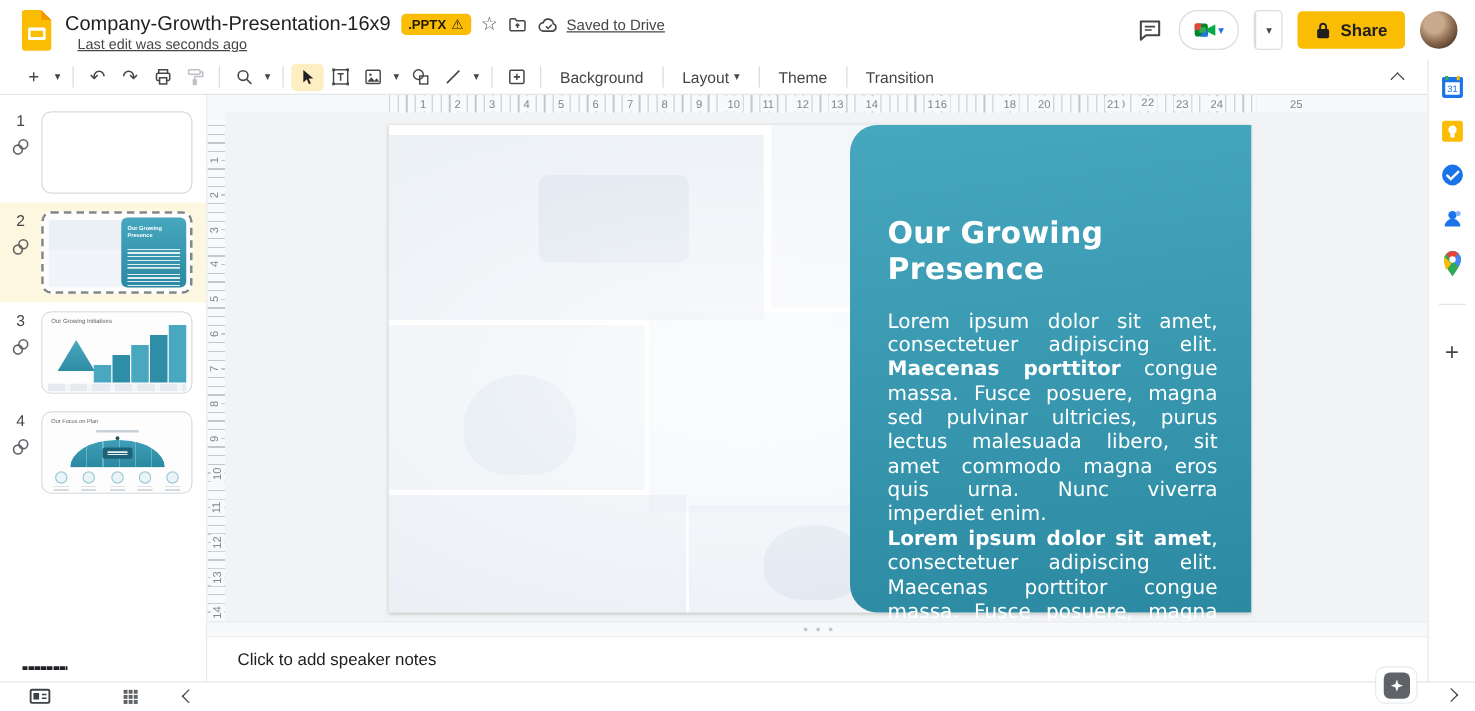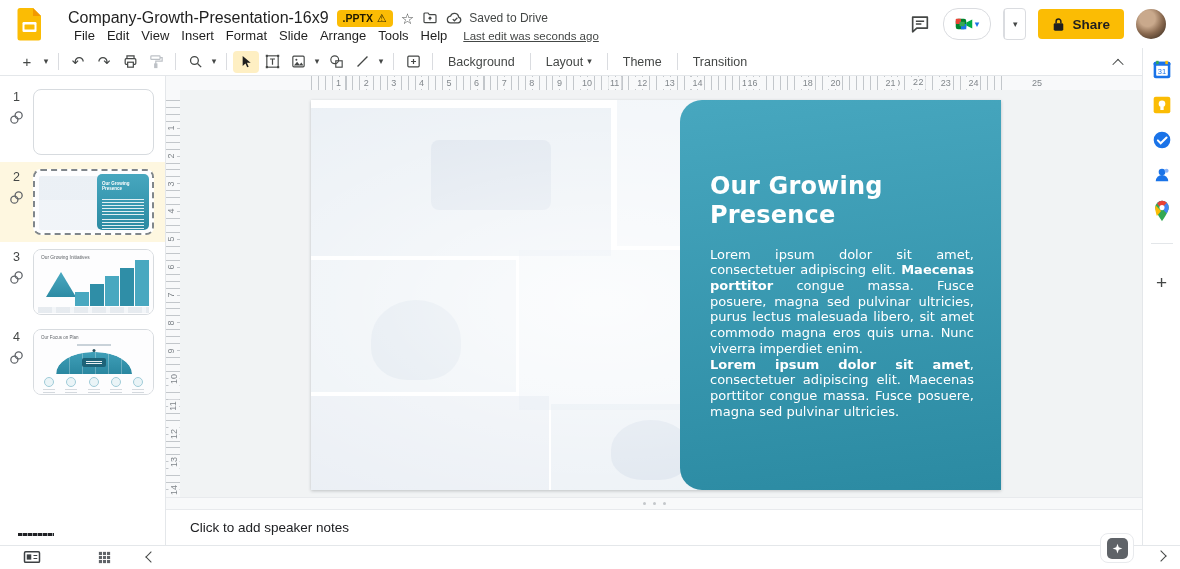--- a/index.html
+++ b/index.html
@@ -3,29 +3,29 @@
 <meta charset="utf-8">
 <style>
   html,body{margin:0;padding:0;background:#fff;}
   .app{position:relative;width:1180px;height:569px;background:#fff;overflow:hidden;
        font-family:"Liberation Sans","DejaVu Sans",sans-serif;color:#1f1f1f;
        --yellow:#fbbc04;--teal-top:#47a7bf;--teal-bottom:#2b8aa2;--cream:#fef7e0;--active:#feefc3;}
   svg{display:block}
   
   .topbar{position:absolute;top:0;left:0;right:0;height:48px;background:#fff;display:flex;align-items:center;}
   .logo{margin:0 10px 0 17px;flex:0 0 auto;cursor:pointer}
-  .title-block{display:flex;flex-direction:column;gap:1px;padding-top:4px;margin-left:16px;}
+  .title-block{display:flex;flex-direction:column;gap:1px;padding-top:4px;}
   .title-row{display:flex;align-items:center;gap:8px;}
   .doc-title{font-size:16px;color:#1f1f1f;}
   .badge{background:var(--yellow);color:#201a00;font-size:10.5px;font-weight:bold;
          border-radius:4px;padding:2px 6px;display:flex;align-items:center;gap:4px;cursor:pointer;}
   .badge .warn{font-weight:normal;font-size:11px;}
   .star{font-size:15px;color:#444746;cursor:pointer;line-height:1;}
   .ico-btn{display:flex;align-items:center;justify-content:center;cursor:pointer;border-radius:4px;}
-  .saved{display:flex;align-items:center;gap:5px;color:#444746;font-size:12px;cursor:pointer;}
+  .saved{display:flex;align-items:center;gap:5px;color:#444746;font-size:12px;cursor:pointer;text-decoration:underline;}
   .menu-row{display:flex;align-items:center;font-size:13px;color:#1f1f1f;}
   .menu-item{padding:1px 6px;border-radius:4px;cursor:pointer;}
   .last-edit{margin-left:10px;font-size:11.5px;color:#444746;text-decoration:underline;cursor:pointer;}
   .top-right{position:absolute;right:14px;top:0;height:48px;display:flex;align-items:center;gap:12px;}
   .meet-btn{width:46px;height:30px;border:1px solid #dadce0;border-radius:15px;display:flex;align-items:center;justify-content:center;gap:2px;cursor:pointer;background:#fff;}
   .caret{font-size:9px;color:#444746;line-height:1;}
   .meet-caret{color:#1a73e8;}
   .slideshow-btn{height:30px;border:1px solid #dadce0;border-radius:4px;display:flex;align-items:stretch;background:#fff;cursor:pointer;}
   .ss-main{display:flex;align-items:center;gap:8px;padding:0 12px;font-size:13.5px;font-weight:bold;color:#1f1f1f;}
   .ss-caret{display:flex;align-items:center;padding:0 8px;border-left:1px solid #dadce0;}
@@ -125,21 +125,21 @@
   .c7{left:120px;top:40px;width:120px;height:70px;background:rgba(164,184,208,.28);border-radius:8px;}
   .c8{left:430px;top:200px;width:120px;height:90px;background:rgba(158,180,206,.3);border-radius:50% 50% 40% 40%;}
   .c9{left:60px;top:200px;width:90px;height:80px;background:rgba(160,182,206,.26);border-radius:50% 50% 40% 40%;}
   .c10{left:300px;top:320px;width:80px;height:60px;background:rgba(158,180,206,.3);border-radius:50% 50% 40% 40%;}
   .veil{position:absolute;inset:0;background:radial-gradient(ellipse at 42% 52%,rgba(255,255,255,.78) 0%,rgba(255,255,255,.45) 55%,rgba(255,255,255,.2) 100%);}
   .teal-panel{position:absolute;right:0;top:0;width:321px;height:390px;border-radius:22px 0 0 22px;
       background:linear-gradient(173deg,var(--teal-top) 0%,var(--teal-bottom) 100%);
       padding:72px 27px 0 30px;box-sizing:border-box;cursor:text;}
   .panel-heading{color:#fff;font-weight:bold;font-size:24px;line-height:1.2;letter-spacing:.2px;
       font-family:"DejaVu Sans","Liberation Sans",sans-serif;}
-  .panel-body{margin-top:17px;color:#fff;font-size:13px;line-height:1.21;text-align:justify;
+  .panel-body{margin-top:17px;color:#fff;font-size:16px;line-height:1.21;text-align:justify;
       font-family:"DejaVu Sans","Liberation Sans",sans-serif;}
   .panel-body b{font-weight:bold;}
   
   .notesbar{position:absolute;top:497px;left:166px;width:976px;height:13px;background:#f8f9fa;
      border-top:1px solid #e8eaed;border-bottom:1px solid #e8eaed;box-sizing:border-box;
      display:flex;align-items:center;justify-content:center;gap:7px;cursor:row-resize;}
   .notesbar i{width:3px;height:3px;border-radius:50%;background:#c4c7cb;display:block;}
   .notes{position:absolute;top:510px;left:166px;width:976px;height:35px;background:#fff;}
   .notes-text{padding:10px 0 0 24px;font-size:13.5px;color:#202124;cursor:text;}
   .rightbar{position:absolute;top:48px;right:0;width:38px;height:497px;background:#fff;border-left:1px solid #e4e7ea;
@@ -186,21 +186,20 @@
         </span>
         <span class="saved">
           <svg width="18" height="14" viewBox="0 0 24 18" fill="none" stroke="#444746" stroke-width="1.7">
             <path d="M6.5 15.5a4.5 4.5 0 0 1-.4-9 5.5 5.5 0 0 1 10.7 1.2 4 4 0 0 1-.6 7.8z"></path>
             <path d="M9 10.5l2.2 2.2 4-4"></path>
           </svg>
           <span>Saved to Drive</span>
         </span>
       </div>
       <div class="menu-row">
-        <span><span class="menu-item">File</span><span class="menu-item">Edit</span><span class="menu-item">View</span><span class="menu-item">Insert</span><span class="menu-item">Format</span><span class="menu-item">Slide</span><span class="menu-item">Arrange</span><span class="menu-item">Tools</span><span class="menu-item">Help</span></span>
         <span class="last-edit">Last edit was seconds ago</span>
       </div>
     </div>
     <div class="top-right">
       <span class="ico-btn">
         <svg width="22" height="22" viewBox="0 0 24 24" fill="none" stroke="#444746" stroke-width="1.8" stroke-linejoin="round">
           <path d="M4 4.5h16v12H8.5L4 20.5z"></path>
             <path d="M7.5 9h9M7.5 12h6" stroke-width="1.5"></path>
         </svg>
       </span>

